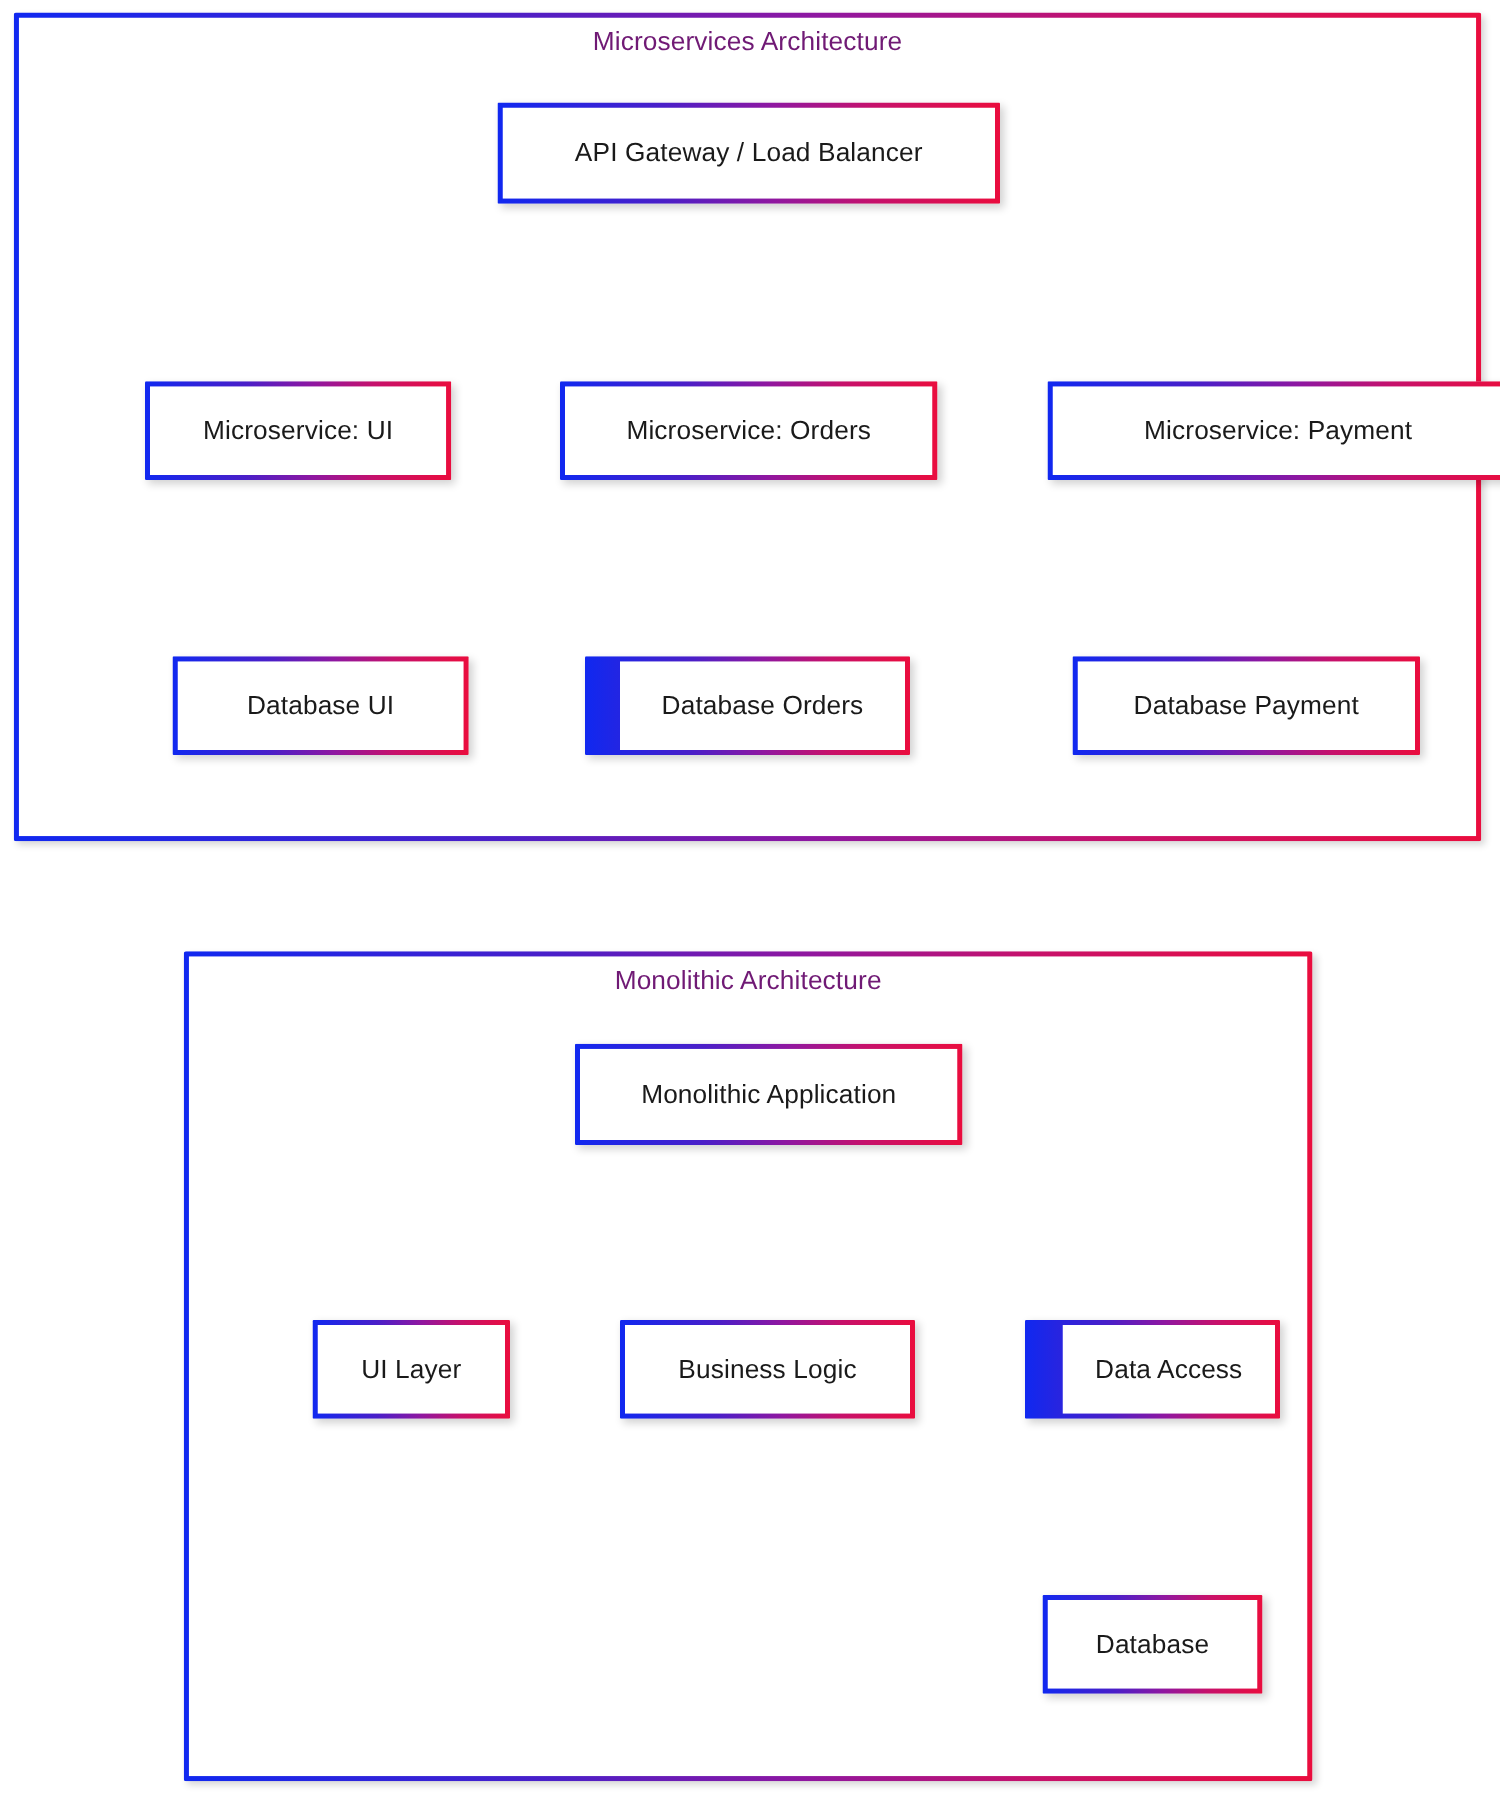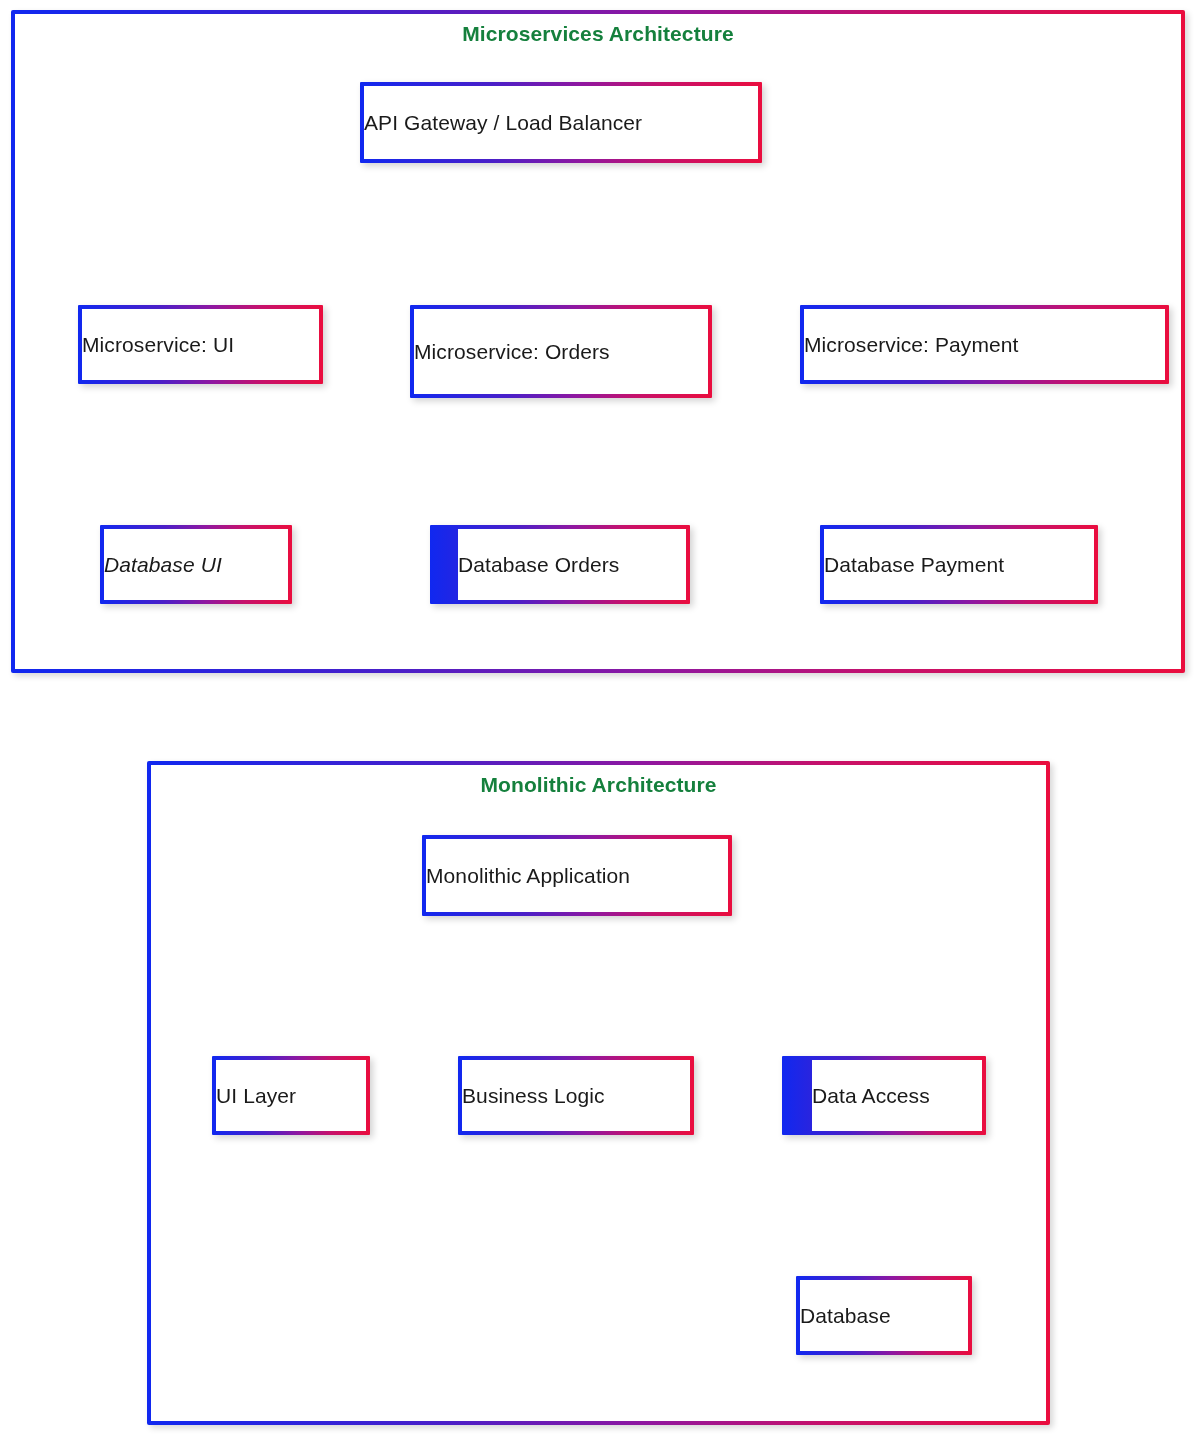--- a/index.html
+++ b/index.html
@@ -40,41 +40,42 @@
     background-origin: border-box;
     background-clip: content-box, border-box;
     box-shadow: 3px 3px 6px rgba(0,0,0,0.16);
   }
   .group-title {
     position: absolute;
     left: 0;
     right: 0;
     text-align: center;
     font-size: 21px;
-    color: #15803d;
+    color: #701a75;
     letter-spacing: 0.1px;
     white-space: nowrap;
-    font-weight: bold;
   }
 
   
   .node {
     position: absolute;
     box-sizing: border-box;
     display: flex;
     align-items: center;
+    justify-content: center;
     background: #ffffff;
     border: 4px solid transparent;
     border-radius: 1px;
     background-image:
       linear-gradient(#ffffff, #ffffff),
       linear-gradient(90deg, #1028f0 0%, #4a1fc8 33%, #8f17a0 55%, #c6116b 75%, #ea0d3e 100%);
     background-origin: border-box;
     background-clip: content-box, border-box;
     box-shadow: 3px 3px 7px rgba(0,0,0,0.18);
+    margin-left: 38px;
   }
   .node-label {
     font-size: 21px;
     color: #1a1a1a;
     white-space: nowrap;
     line-height: 1;
     letter-spacing: 0.1px;
   }
 </style>
 </head>
@@ -110,29 +111,29 @@
   <div class="group-title" style="left:11px; top:22px; width:1174px;">Microservices Architecture</div>
 
   <div class="node" style="left:360px; top:82px; width:402px; height:81px;">
     <span class="node-label">API Gateway / Load Balancer</span>
   </div>
 
   <div class="node" style="left:78px; top:305px; width:245px; height:79px;">
     <span class="node-label">Microservice: UI</span>
   </div>
 
-  <div class="node" style="left:410px; top:305px; width:302px; height:93px;">
+  <div class="node" style="left:410px; top:305px; width:302px; height:79px;">
     <span class="node-label">Microservice: Orders</span>
   </div>
 
   <div class="node" style="left:800px; top:305px; width:369px; height:79px;">
     <span class="node-label">Microservice: Payment</span>
   </div>
 
-  <div class="node" style="left:100px; top:525px; width:192px; height:79px;font-style:italic;">
+  <div class="node" style="left:100px; top:525px; width:237px; height:79px;">
     <span class="node-label">Database UI</span>
   </div>
 
   <div class="node" style="left:430px; top:525px; width:260px; height:79px;padding-left:24px;">
     <span class="node-label">Database Orders</span>
   </div>
 
   <div class="node" style="left:820px; top:525px; width:278px; height:79px;">
     <span class="node-label">Database Payment</span>
   </div>

